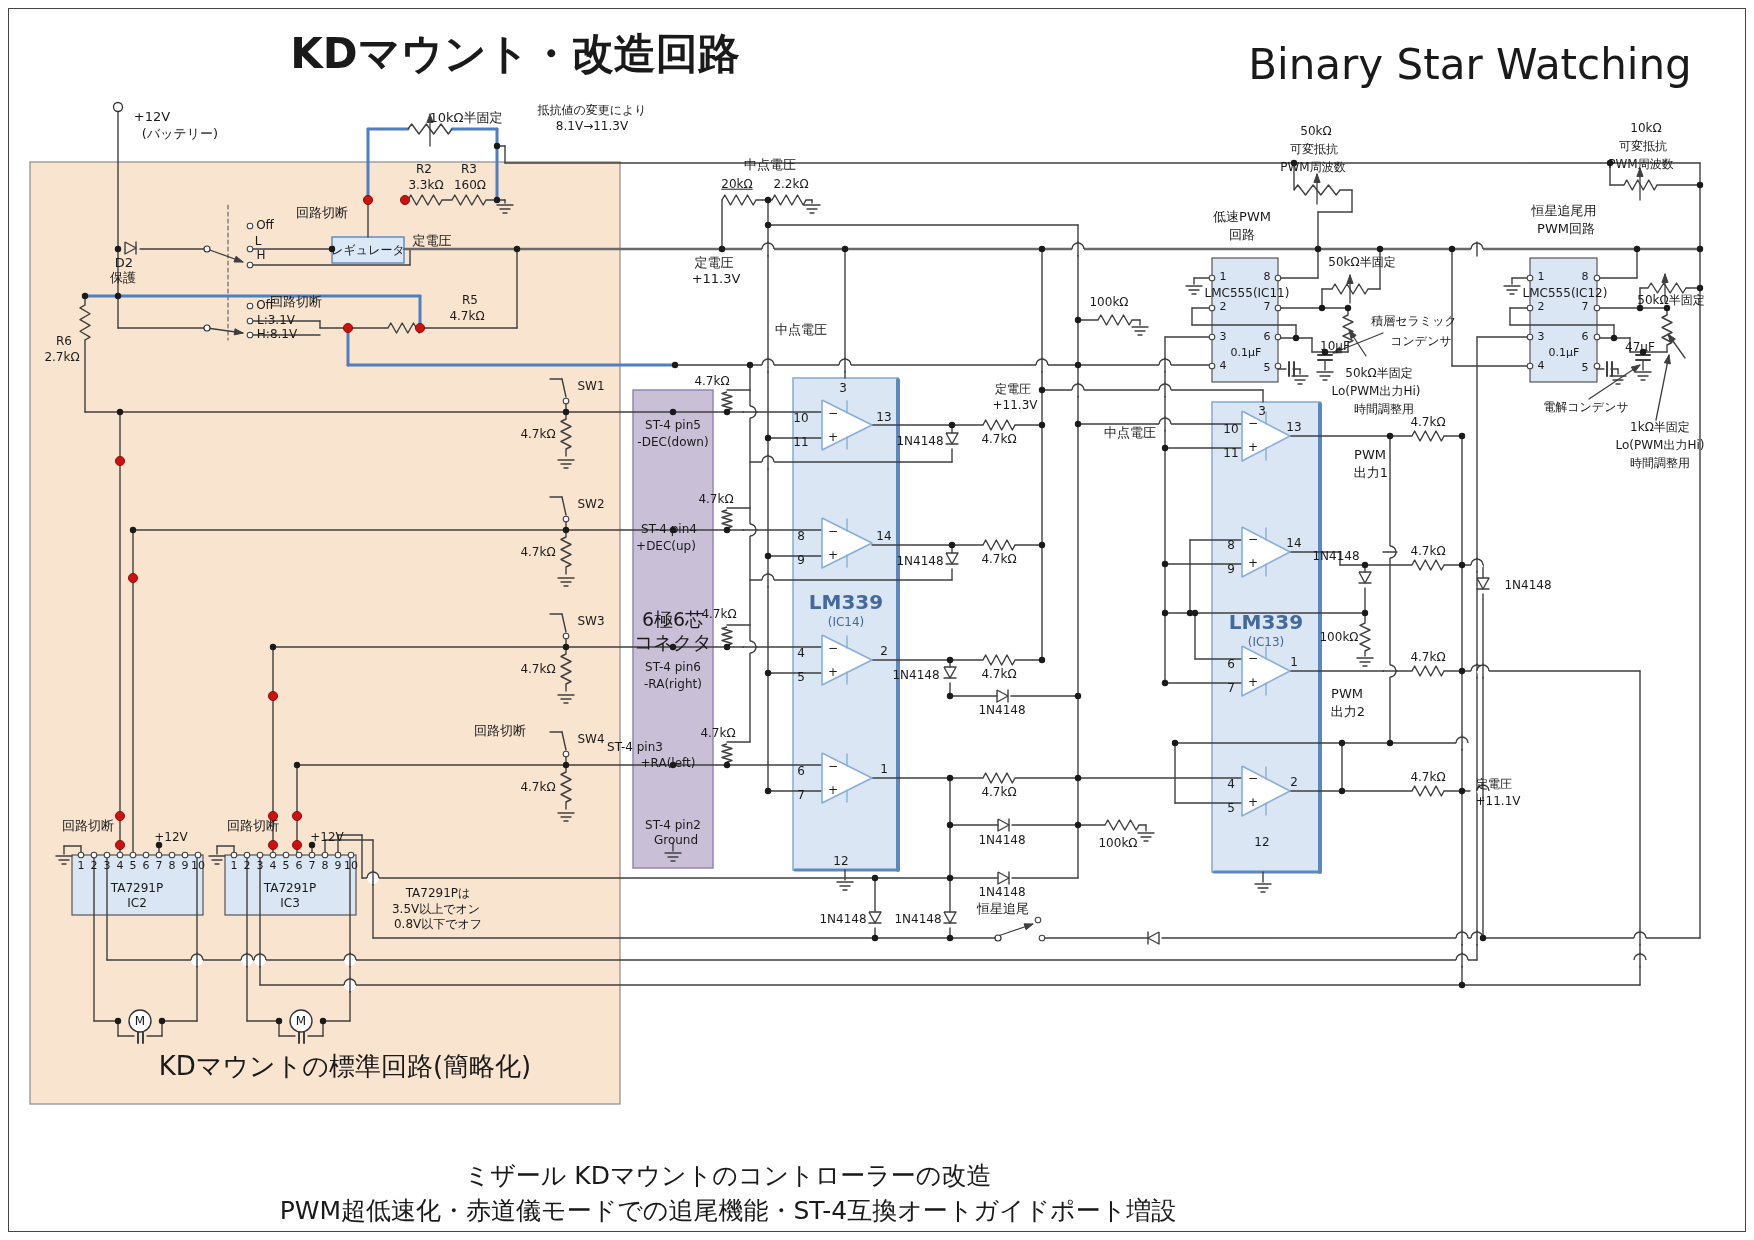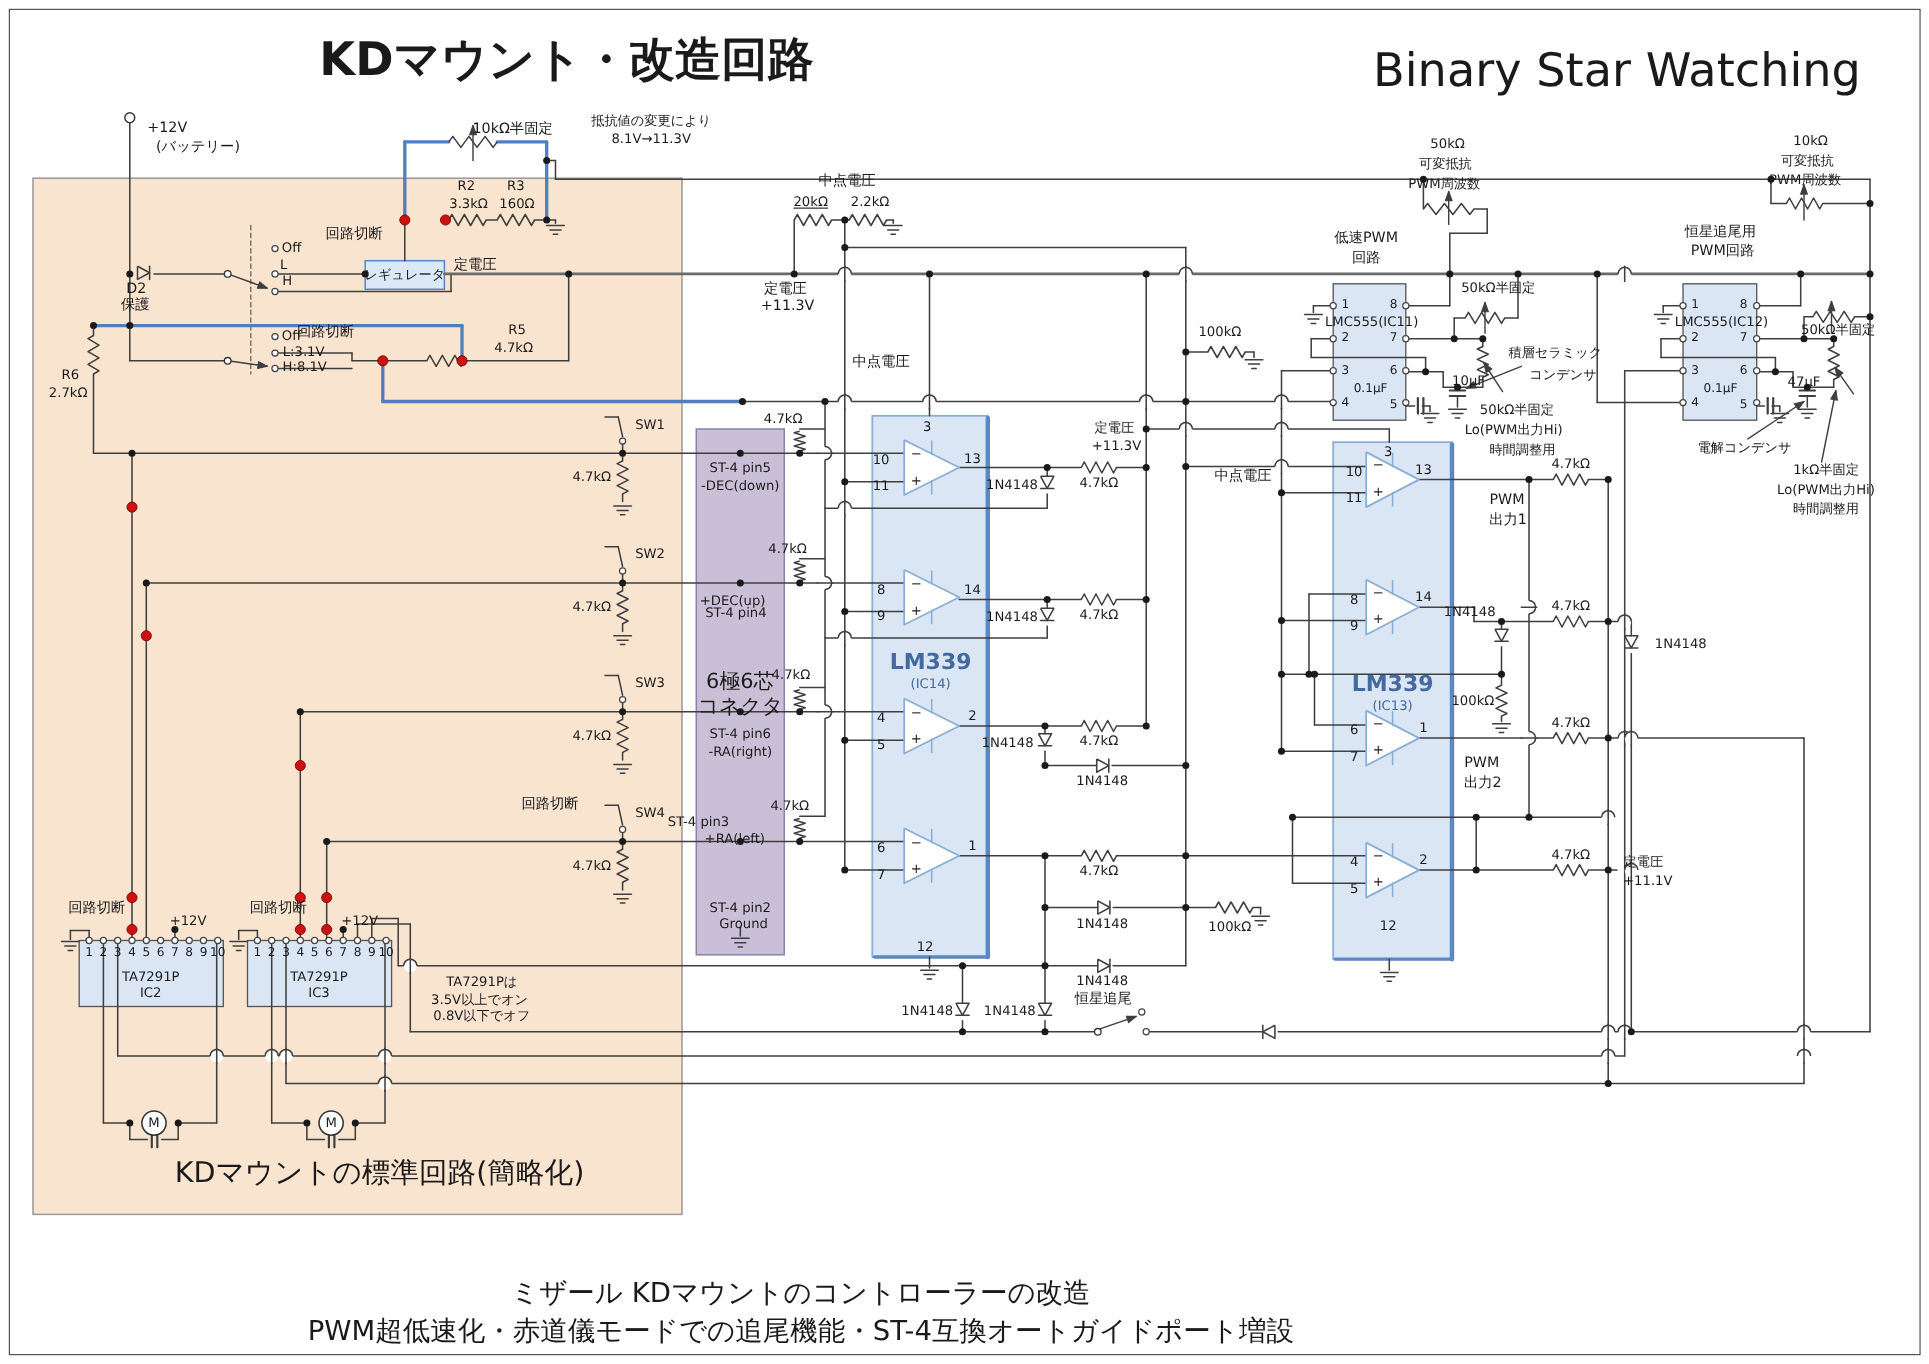--- a/index.html
+++ b/index.html
@@ -765,21 +765,21 @@
     <div class="ann" style="left: 538px; top: 434px; font-size: 12px;">4.7kΩ</div>
     <div class="ann" style="left: 591px; top: 504px; font-size: 12px;">SW2</div>
     <div class="ann" style="left: 538px; top: 552px; font-size: 12px;">4.7kΩ</div>
     <div class="ann" style="left: 591px; top: 621px; font-size: 12px;">SW3</div>
     <div class="ann" style="left: 538px; top: 669px; font-size: 12px;">4.7kΩ</div>
     <div class="ann" style="left: 500px; top: 731px; font-size: 13px;">回路切断</div>
     <div class="ann" style="left: 591px; top: 739px; font-size: 12px;">SW4</div>
     <div class="ann" style="left: 538px; top: 787px; font-size: 12px;">4.7kΩ</div>
     <div class="ann" style="left: 673px; top: 425px; font-size: 12px;">ST-4 pin5</div>
     <div class="ann" style="left: 673px; top: 442px; font-size: 12px;">-DEC(down)</div>
-    <div class="ann" style="left: 669px; top: 557px; font-size: 12px;">ST-4 pin4</div>
+    <div class="ann" style="left: 669px; top: 529px; font-size: 12px;">ST-4 pin4</div>
     <div class="ann" style="left: 666px; top: 546px; font-size: 12px;">+DEC(up)</div>
     <div class="ann" style="left: 673px; top: 620px; font-size: 19px;">6極6芯</div>
     <div class="ann" style="left: 673px; top: 643px; font-size: 19px;">コネクタ</div>
     <div class="ann" style="left: 673px; top: 667px; font-size: 12px;">ST-4 pin6</div>
     <div class="ann" style="left: 673px; top: 684px; font-size: 12px;">-RA(right)</div>
     <div class="ann" style="left: 635px; top: 747px; font-size: 12px;">ST-4 pin3</div>
     <div class="ann" style="left: 668px; top: 763px; font-size: 12px;">+RA(left)</div>
     <div class="ann" style="left: 673px; top: 825px; font-size: 12px;">ST-4 pin2</div>
     <div class="ann" style="left: 676px; top: 840px; font-size: 12px;">Ground</div>
     <div class="ann" style="left: 712px; top: 381px; font-size: 12px;">4.7kΩ</div>

